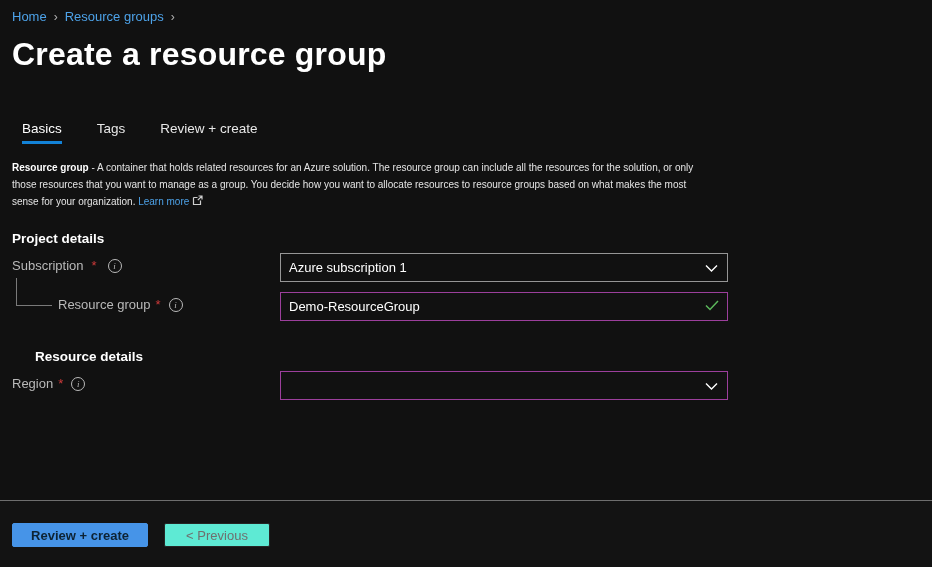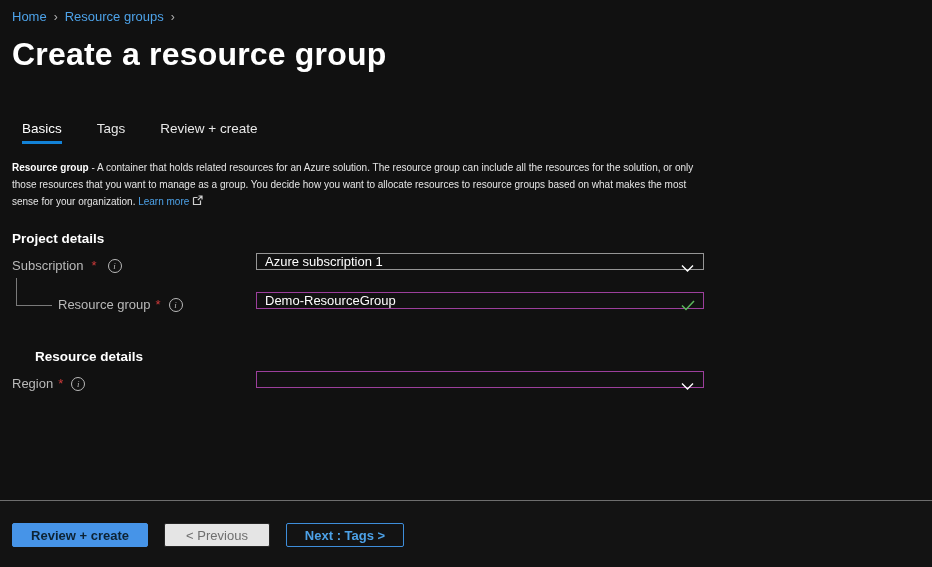--- a/index.html
+++ b/index.html
@@ -74,21 +74,21 @@
     display: inline-flex; align-items: center; justify-content: center;
     font-size: 9px; font-style: italic; font-family: "Liberation Serif", serif;
     color: #b9b9b9; margin-left: 4px; cursor: pointer;
   }
   .connector {
     position: absolute; top: 278px; left: 16px; width: 36px; height: 28px;
     border-left: 1px solid #7a7a7a; border-bottom: 1px solid #7a7a7a;
   }
 
   .field {
-    position: absolute; left: 256px; width: 448px; height: 17px;
+    position: absolute; left: 280px; width: 448px; height: 29px;
     background: #111111; display: flex; align-items: center;
     font-size: 13px; color: #ffffff; padding: 0 28px 0 8px;
     cursor: pointer;
   }
   .field-subscription { top: 253px; border: 1px solid #969696; }
   .field-resource-group { top: 292px; border: 1px solid #9c3f9c; cursor: text; }
   .field-region { top: 371px; border: 1px solid #9c3f9c; }
   .field .chevron { position: absolute; right: 9px; top: 7px; }
   .field .valid-check { position: absolute; right: 8px; top: 6px; }
 
@@ -105,21 +105,21 @@
     height: 24px; font-size: 13px; font-family: "Liberation Sans", sans-serif;
     display: inline-flex; align-items: center; justify-content: center;
     border-radius: 2px; cursor: pointer; border: 1px solid transparent;
     padding: 0 14px;
   }
   .btn-primary {
     background: #4694e8; color: #0d2334; border-color: #4694e8;
     width: 136px; font-weight: bold;
   }
   .btn-disabled {
-    background: #e5e5e5; color: #6f6f6f; border-color: #252525;
+    background: #5eead4; color: #6f6f6f; border-color: #252525;
     width: 106px; margin-left: 16px; cursor: default;
   }
   .btn-outline {
     background: transparent; color: #4da2e8; border: 1px solid #3e8edb;
     width: 118px; margin-left: 16px; font-weight: bold;
   }
 </style>
 </head>
 <body>
 
@@ -184,15 +184,14 @@
 <div class="field field-region">
   <span class="chevron"><svg width="13" height="9" viewBox="0 0 13 9">
         <polyline points="1,1.5 6.5,7 12,1.5" fill="none" stroke="#ffffff" stroke-width="1.4"></polyline>
       </svg></span>
 </div>
 
 <div class="footer">
   <div class="footer-buttons">
     <button class="btn btn-primary">Review + create</button>
     <button class="btn btn-disabled">&lt; Previous</button>
-    <button class="btn btn-outline">Next : Tags &gt;</button>
   </div>
 </div>
 
 </body></html>

